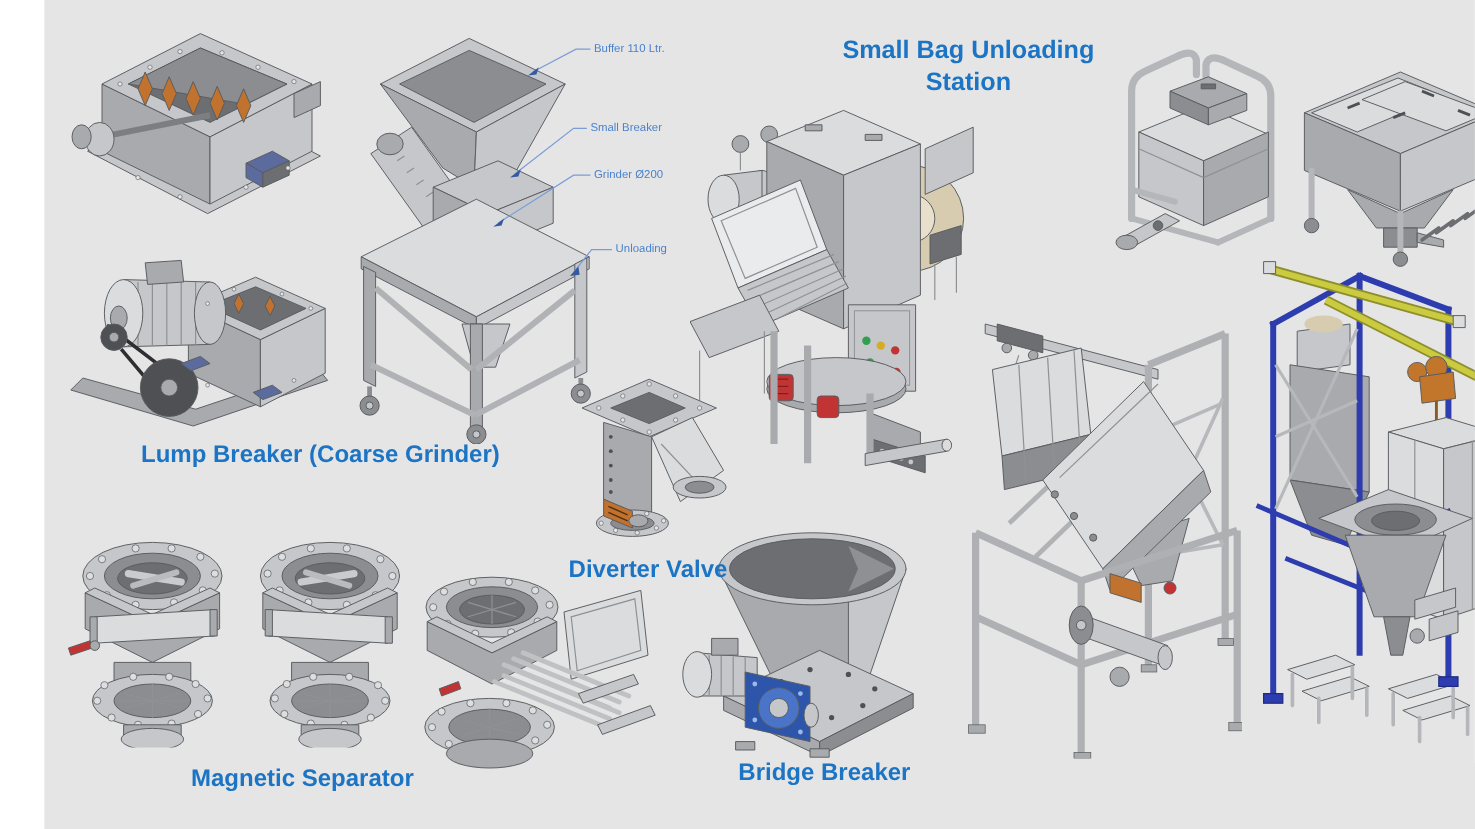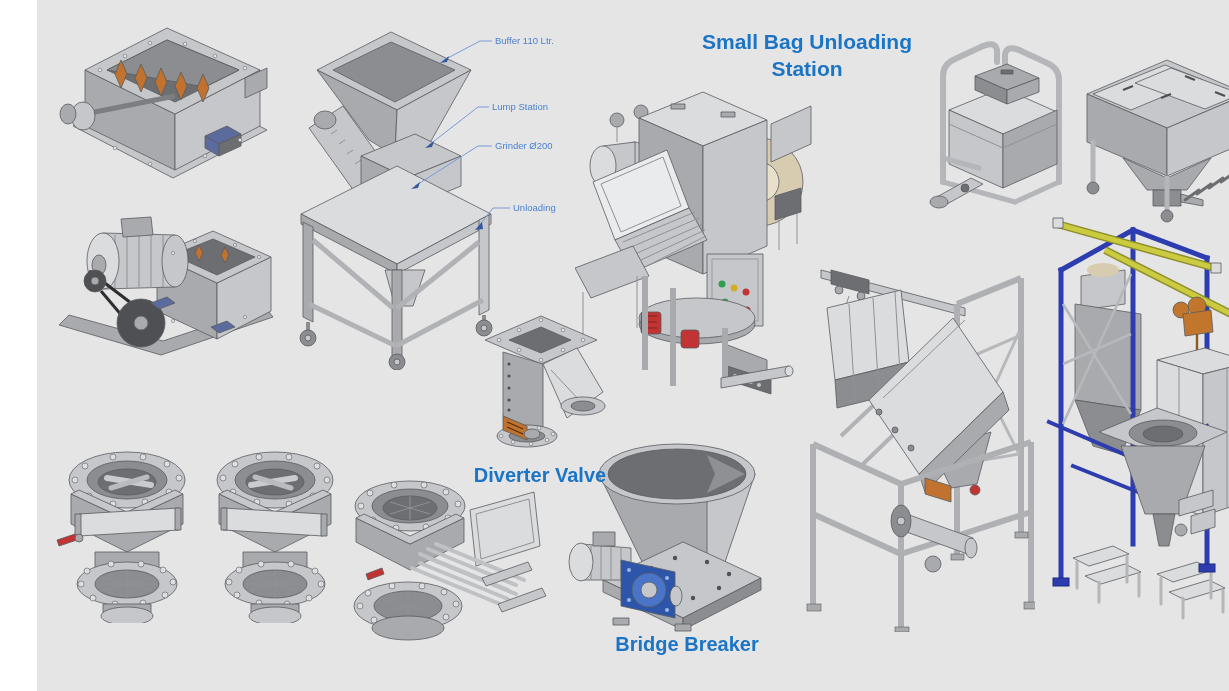--- a/index.html
+++ b/index.html
@@ -630,29 +630,31 @@
     </g>
     <g fill="#35589e">
       <polygon points="403,63 412,56 410,62"></polygon>
       <polygon points="388,148 397,141 395,147"></polygon>
       <polygon points="374,189 383,182 381,188"></polygon>
       <polygon points="438,230 445,222 446,229"></polygon>
     </g>
   </svg>
 
   <span class="callout" style="left:458px;top:35px">Buffer 110 Ltr.</span>
-  <span class="callout" style="left:455px;top:101px">Lump Station</span>
+  <span class="callout" style="left:455px;top:101px">Small Breaker</span>
   <span class="callout" style="left:458px;top:140px">Grinder Ø200</span>
   <span class="callout" style="left:476px;top:202px">Unloading</span>
 
+  <div class="label" style="left:60px;top:366px;width:340px">Lump Breaker (Coarse Grinder)</div>
 
   <div class="label" style="left:418px;top:462px;width:170px">Diverter Valve</div>
 
   <div class="label big" style="left:640px;top:28px;width:260px">
     <div>Small Bag Unloading</div>
     <div>Station</div>
   </div>
 
+  <div class="label" style="left:100px;top:636px;width:230px">Magnetic Separator</div>
 
   <div class="label" style="left:560px;top:631px;width:180px">Bridge Breaker</div>
 
 
 </div>
 
 </body></html>

